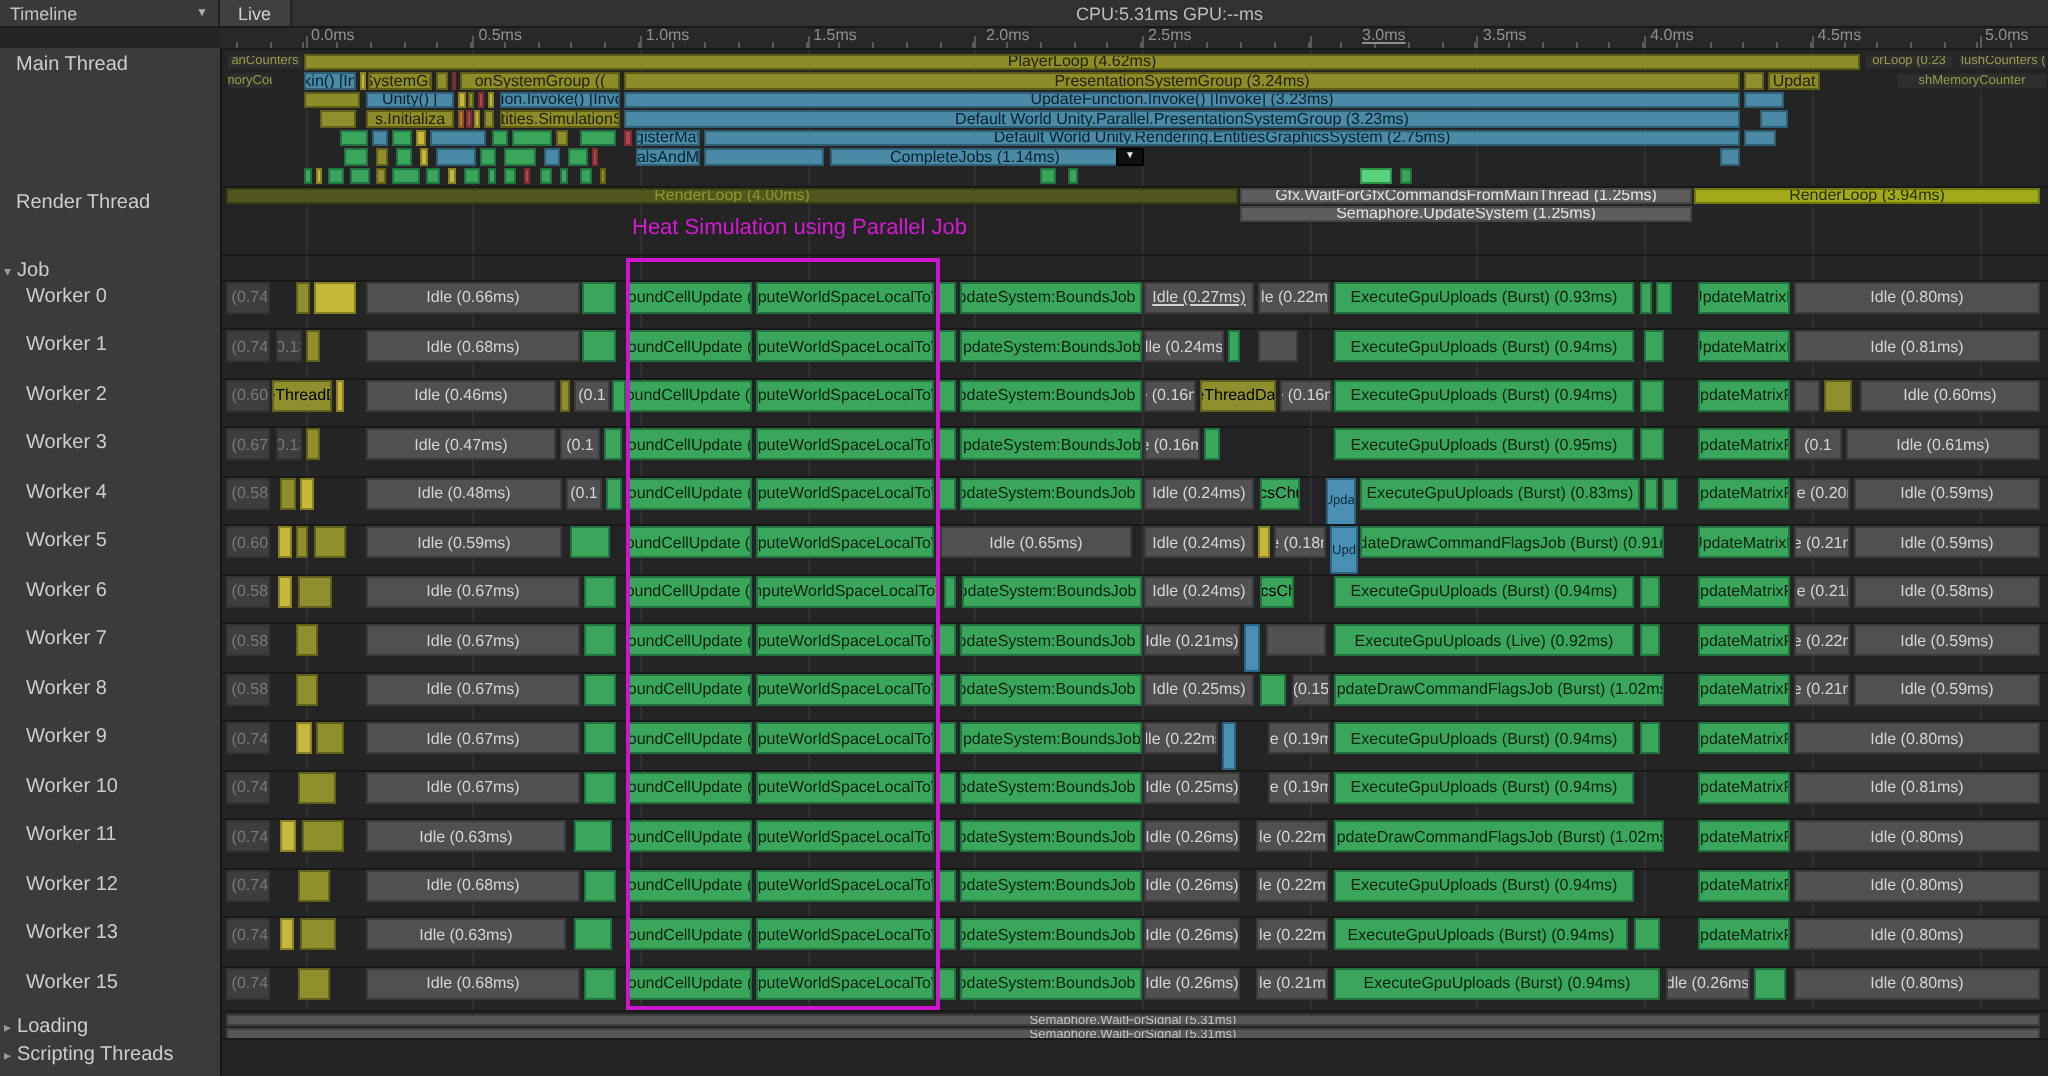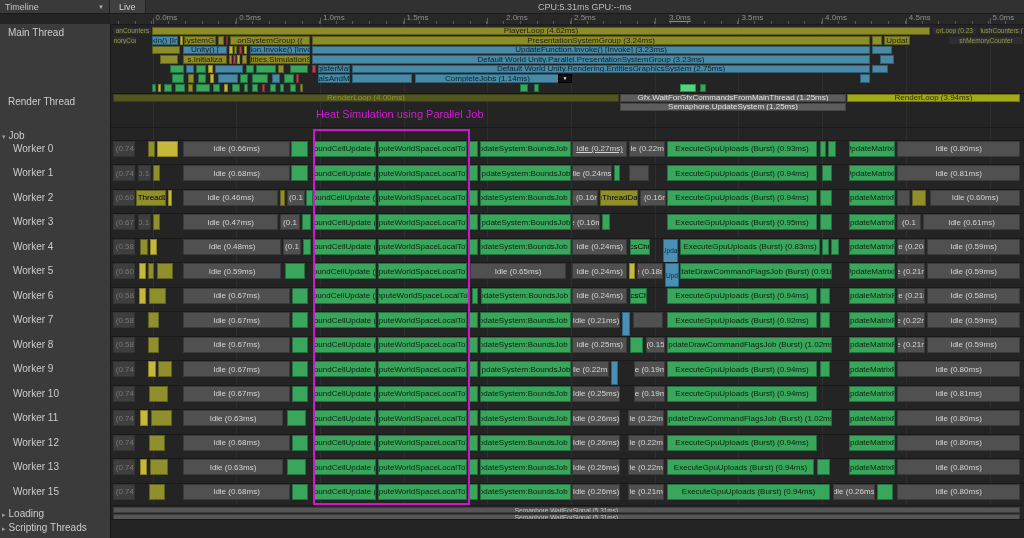--- a/index.html
+++ b/index.html
@@ -128,25 +128,25 @@
       <div class="rtick" style="left: 895.22px; height: 3px;"></div>
       <div class="rtick" style="left: 42.5px; height: 6px;"></div>
       <div class="rlabel" style="left: 45.5px;">0.0ms</div>
       <div class="rtick" style="left: 126.2px; height: 6px;"></div>
       <div class="rlabel" style="left: 129.2px;">0.5ms</div>
       <div class="rtick" style="left: 209.9px; height: 6px;"></div>
       <div class="rlabel" style="left: 212.9px;">1.0ms</div>
       <div class="rtick" style="left: 293.6px; height: 6px;"></div>
       <div class="rlabel" style="left: 296.6px;">1.5ms</div>
       <div class="rtick" style="left: 377.3px; height: 6px;"></div>
-      <div class="rlabel" style="left: 396px;">2.0ms</div>
+      <div class="rlabel" style="left: 383px;">2.0ms</div>
       <div class="rtick" style="left: 461px; height: 6px;"></div>
       <div class="rlabel" style="left: 464px;">2.5ms</div>
       <div class="rtick" style="left: 544.7px; height: 6px;"></div>
-      <div class="rlabel" style="left: 559px; text-decoration: underline;">3.0ms</div>
+      <div class="rlabel" style="left: 571px; text-decoration: underline;">3.0ms</div>
       <div class="rtick" style="left: 628.4px; height: 6px;"></div>
       <div class="rlabel" style="left: 631.4px;">3.5ms</div>
       <div class="rtick" style="left: 712.1px; height: 6px;"></div>
       <div class="rlabel" style="left: 715.1px;">4.0ms</div>
       <div class="rtick" style="left: 795.8px; height: 6px;"></div>
       <div class="rlabel" style="left: 798.8px;">4.5ms</div>
       <div class="rtick" style="left: 879.5px; height: 6px;"></div>
       <div class="rlabel" style="left: 882.5px;">5.0ms</div>
     </div>
 
@@ -414,21 +414,21 @@
       <div class="seg k-o" style="left: 148px; top: 312px; width: 11px; height: 16px;"></div>
       <div class="seg k-idle" title="Idle (0.67ms)" style="left: 183px; top: 312px; width: 107px; height: 16px;">Idle (0.67ms)</div>
       <div class="seg k-g" style="left: 292px; top: 312px; width: 16px; height: 16px;"></div>
       <div class="seg k-green" title="oundCellUpdate (" style="left: 314px; top: 312px; width: 62px; height: 16px;">oundCellUpdate (</div>
       <div class="seg k-green" title="omputeWorldSpaceLocalToWo" style="left: 378px; top: 312px; width: 89px; height: 16px;">omputeWorldSpaceLocalToWo</div>
       <div class="seg k-g" style="left: 469px; top: 312px; width: 9px; height: 16px;"></div>
       <div class="seg k-green" title="UpdateSystem:BoundsJob (B" style="left: 480px; top: 312px; width: 91px; height: 16px;">UpdateSystem:BoundsJob (B</div>
       <div class="seg k-idle" title="Idle (0.21ms)" style="left: 572px; top: 312px; width: 48px; height: 16px;">Idle (0.21ms)</div>
       <div class="seg k-blued" style="left: 622px; top: 312px; width: 8px; height: 24px;"></div>
       <div class="seg k-idle" style="left: 633px; top: 312px; width: 30px; height: 16px;"></div>
-      <div class="seg k-green" title="ExecuteGpuUploads (Burst) (0.92ms)" style="left: 667px; top: 312px; width: 150px; height: 16px;">ExecuteGpuUploads (Burst) (0.92ms)</div>
+      <div class="seg k-green" title="ExecuteGpuUploads (Burst) (0.92ms)" style="left: 667px; top: 312px; width: 150px; height: 16px;">ExecuteGpuUploads (Live) (0.92ms)</div>
       <div class="seg k-g" style="left: 820px; top: 312px; width: 10px; height: 16px;"></div>
       <div class="seg k-green" title="UpdateMatrixPr" style="left: 849px; top: 312px; width: 46px; height: 16px;">UpdateMatrixPr</div>
       <div class="seg k-idle" title="dle (0.22ms" style="left: 897px; top: 312px; width: 28px; height: 16px;">dle (0.22ms</div>
       <div class="seg k-idle" title="Idle (0.59ms)" style="left: 927px; top: 312px; width: 93px; height: 16px;">Idle (0.59ms)</div>
       <div class="seg k-idlef" title="Idle (0.58ms)" style="left: 113px; top: 336.5px; width: 22px; height: 16px;">Idle (0.58ms)</div>
       <div class="seg k-o" style="left: 148px; top: 336.5px; width: 11px; height: 16px;"></div>
       <div class="seg k-idle" title="Idle (0.67ms)" style="left: 183px; top: 336.5px; width: 107px; height: 16px;">Idle (0.67ms)</div>
       <div class="seg k-g" style="left: 292px; top: 336.5px; width: 16px; height: 16px;"></div>
       <div class="seg k-green" title="oundCellUpdate (" style="left: 314px; top: 336.5px; width: 62px; height: 16px;">oundCellUpdate (</div>
       <div class="seg k-green" title="omputeWorldSpaceLocalToWo" style="left: 378px; top: 336.5px; width: 89px; height: 16px;">omputeWorldSpaceLocalToWo</div>

